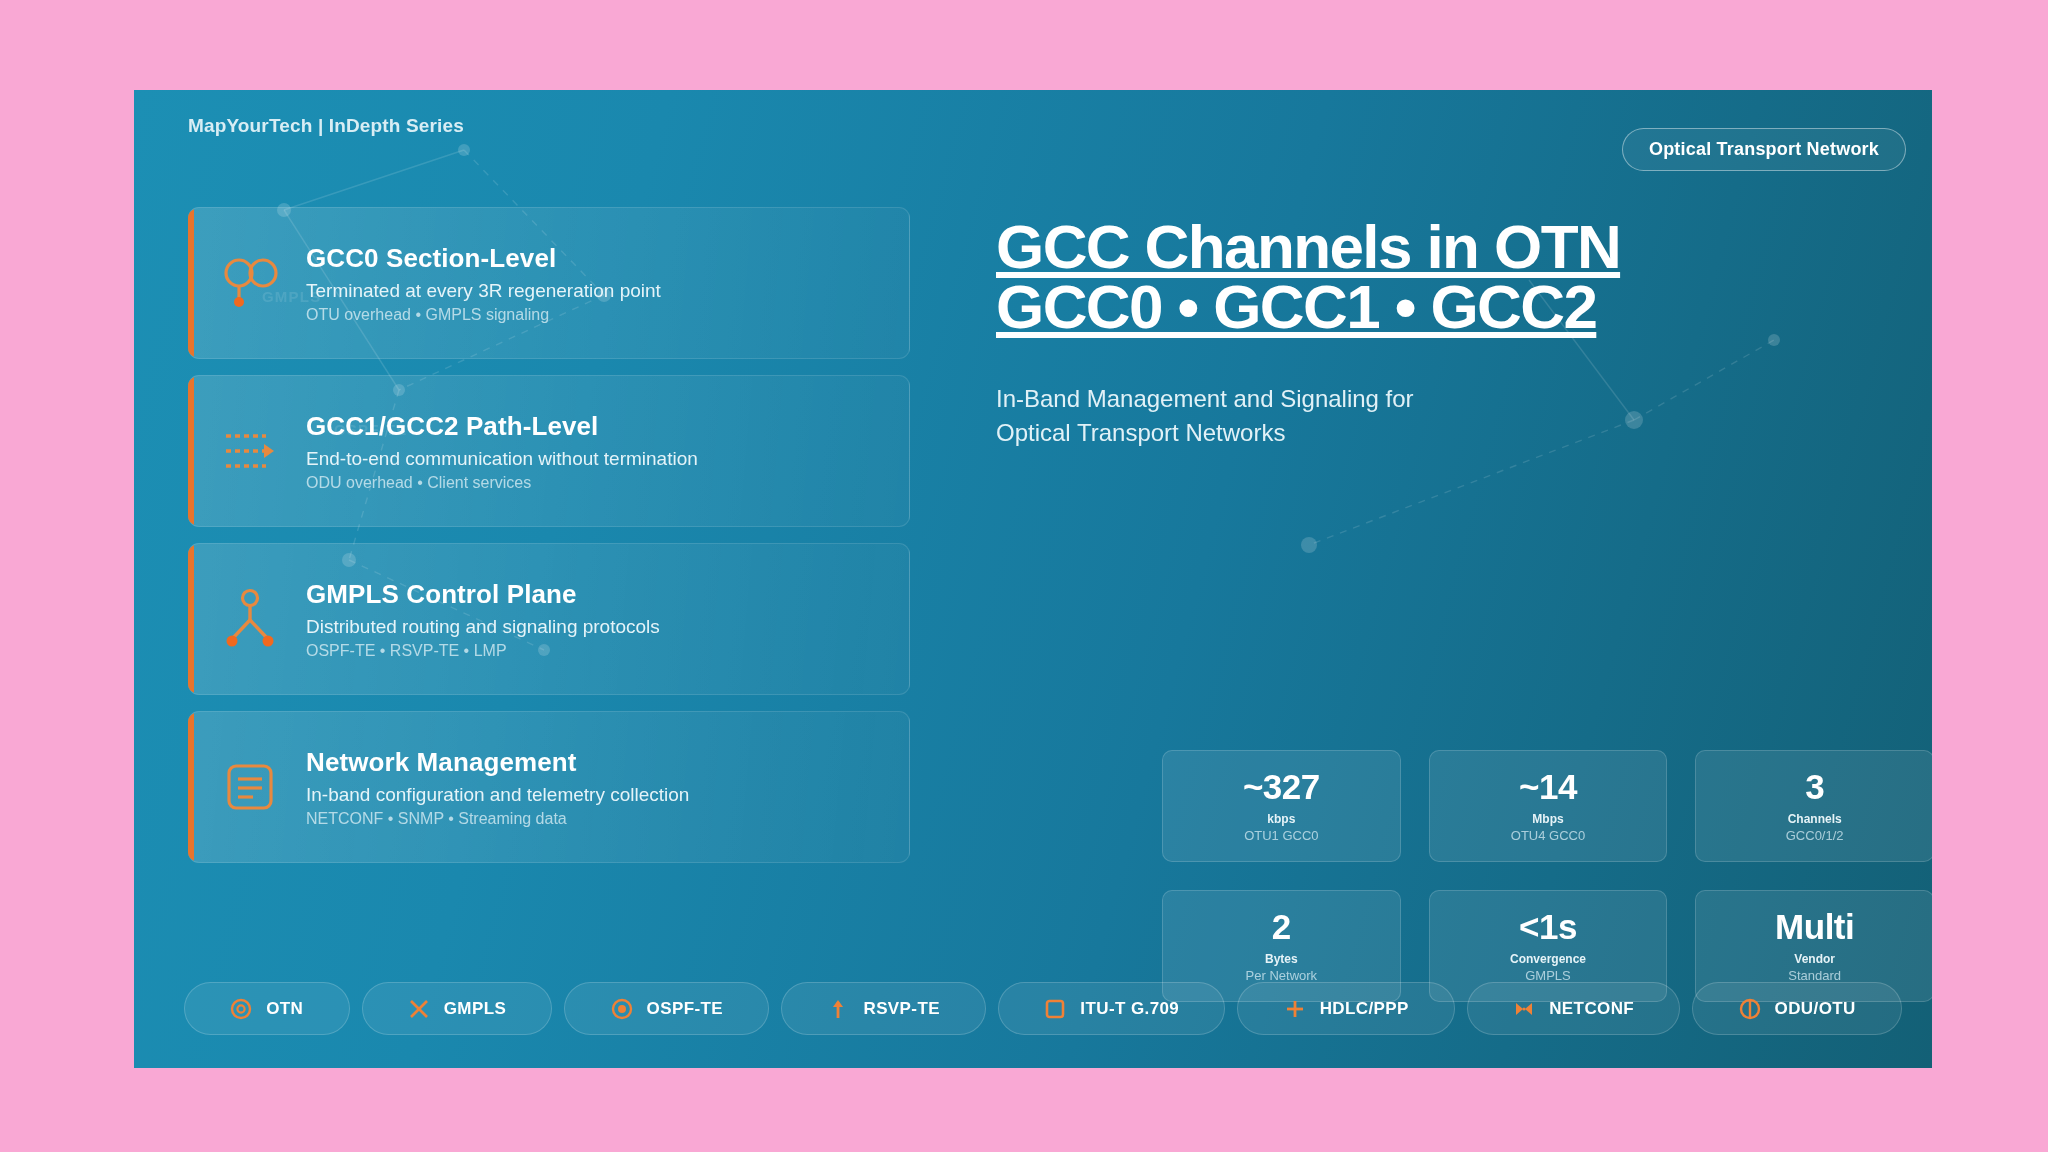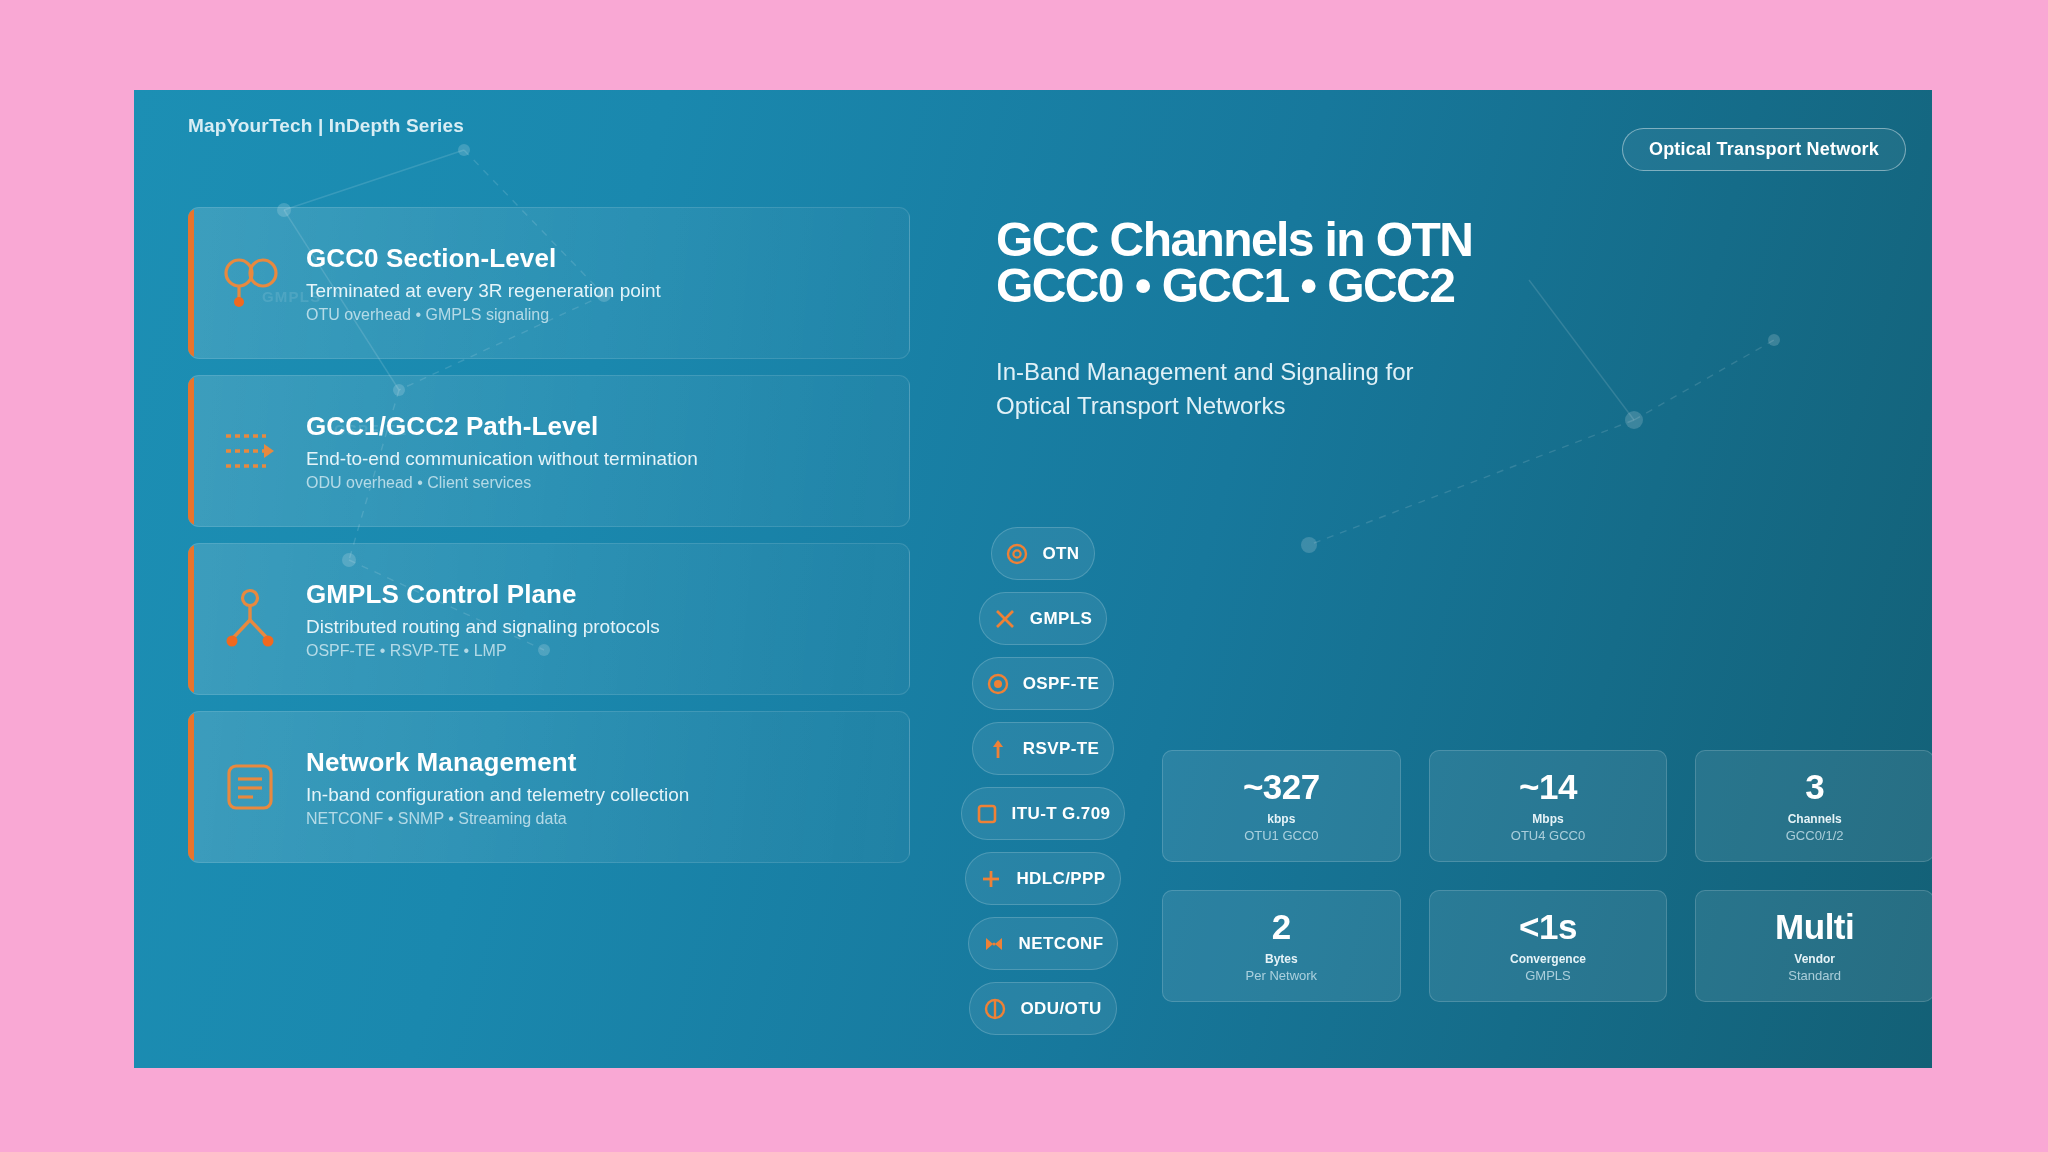--- a/index.html
+++ b/index.html
@@ -115,25 +115,26 @@
     color: rgba(213,235,243,0.80);
   }
 
   
   #right {
     position: absolute;
     left: 862px; top: 127px;
     width: 880px;
   }
   #title {
-    font-size: 48px;
+    font-size: 62px;
     line-height: 0.96;
     font-weight: 700;
     color: #ffffff;
     letter-spacing: -1.6px;
+    text-decoration: underline;
   }
   #title .line2 { display: block; }
   #subtitle {
     margin-top: 46px;
     font-size: 24px;
     line-height: 1.42;
     font-weight: 400;
     color: rgba(236,248,252,0.95);
   }
 
@@ -180,21 +181,20 @@
   }
 
   
   #chips {
     position: absolute;
     left: 50px; right: 30px; bottom: 33px;
     display: flex;
     justify-content: space-between;
     align-items: center;
     gap: 12px;
-    flex-direction: column;
   }
   .chip {
     flex: 1 1 auto;
     height: 53px;
     padding: 0 14px;
     display: flex;
     align-items: center;
     justify-content: center;
     gap: 14px;
     border-radius: 27px;

